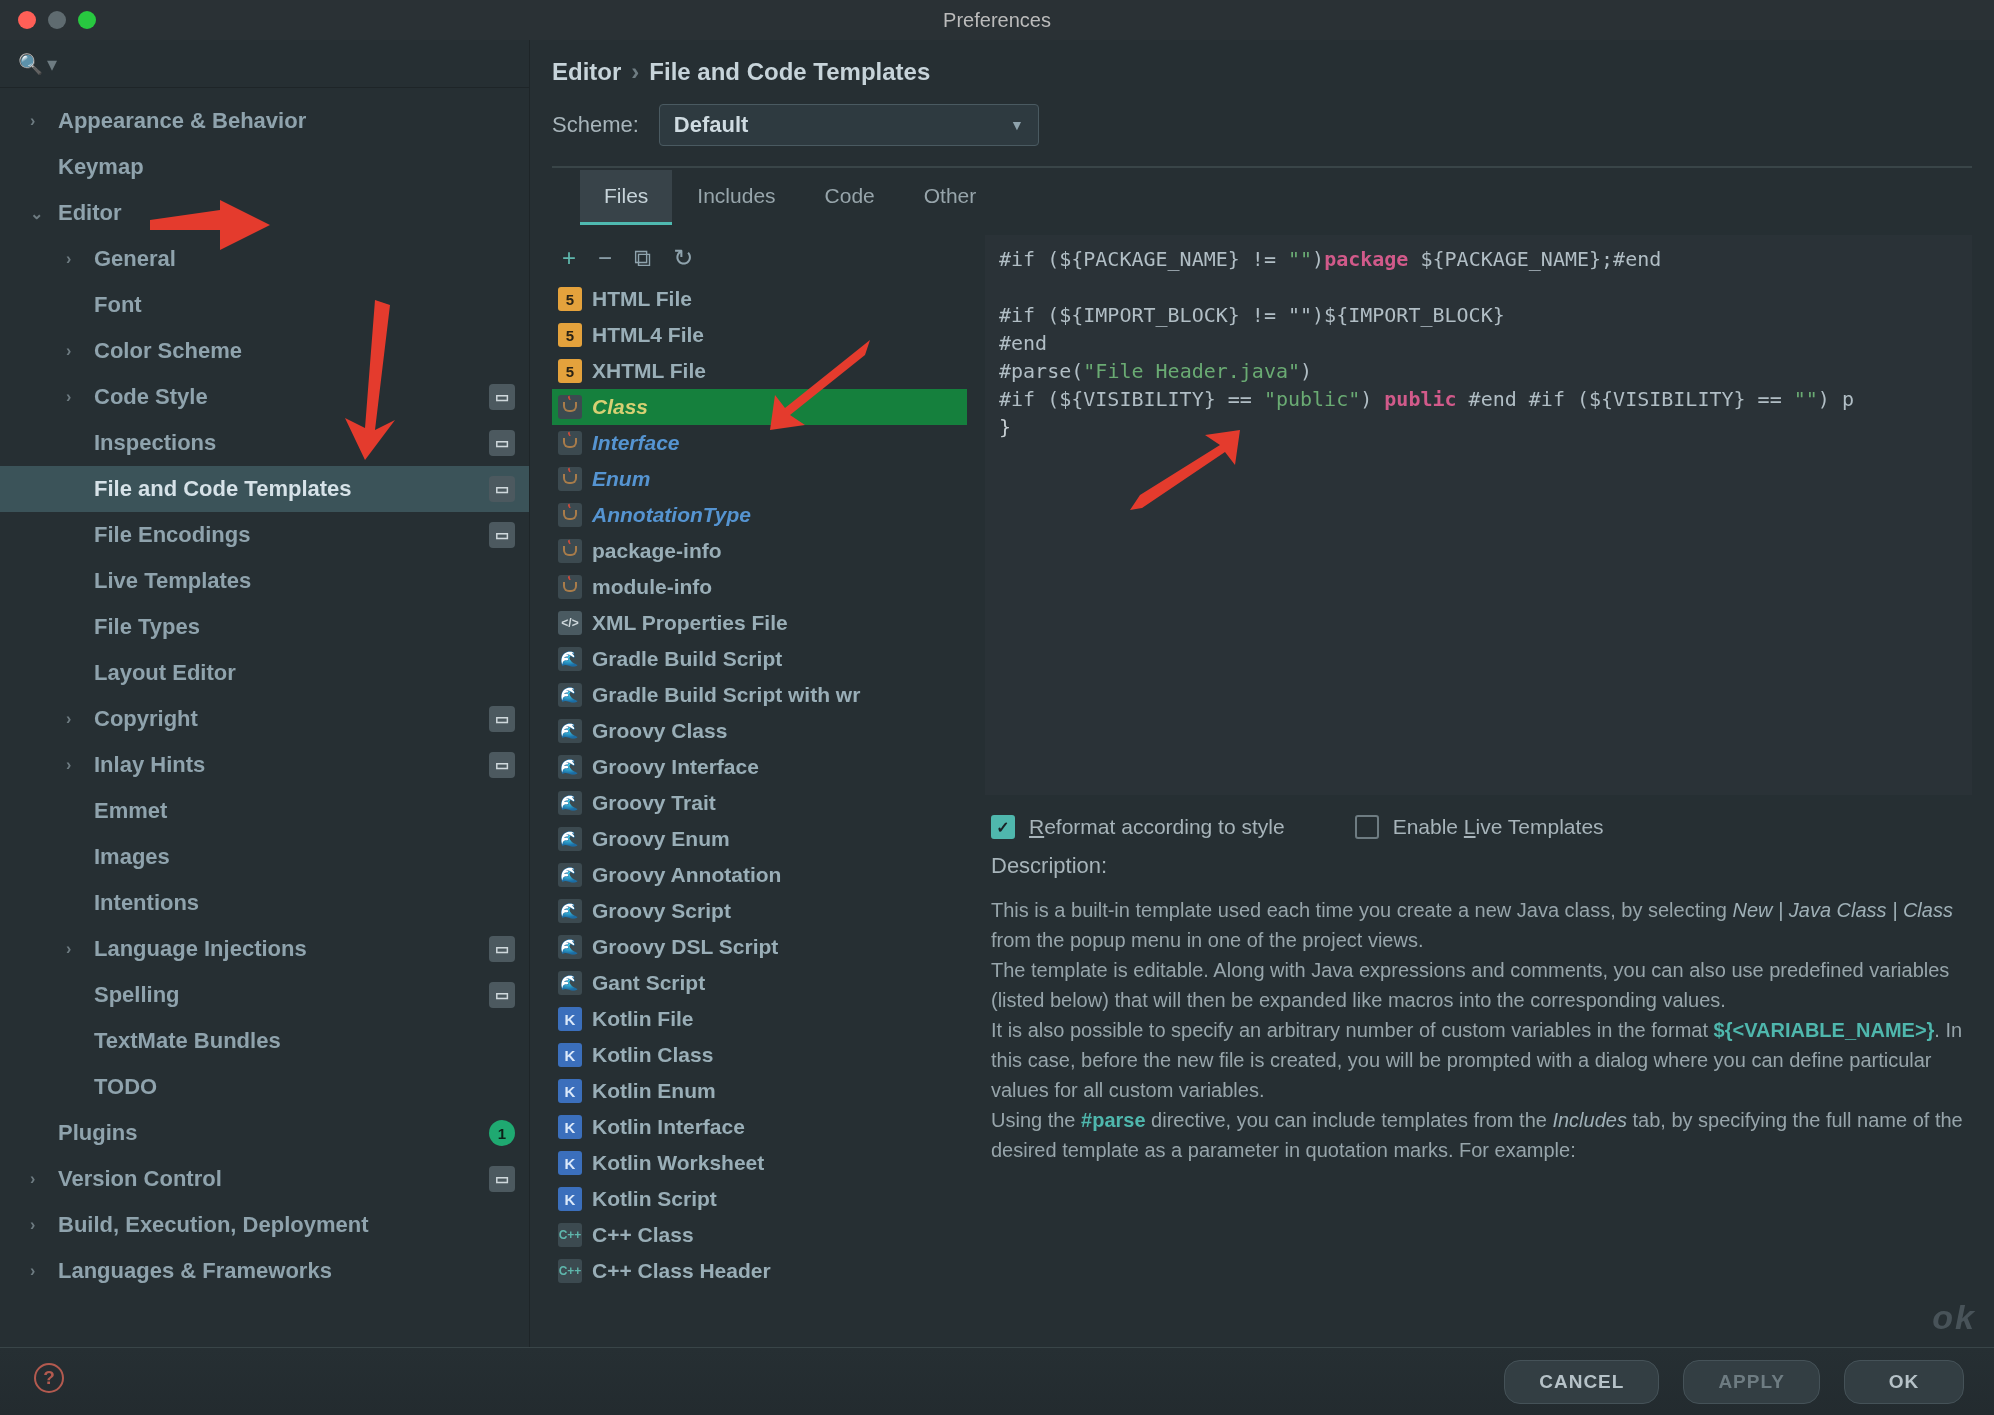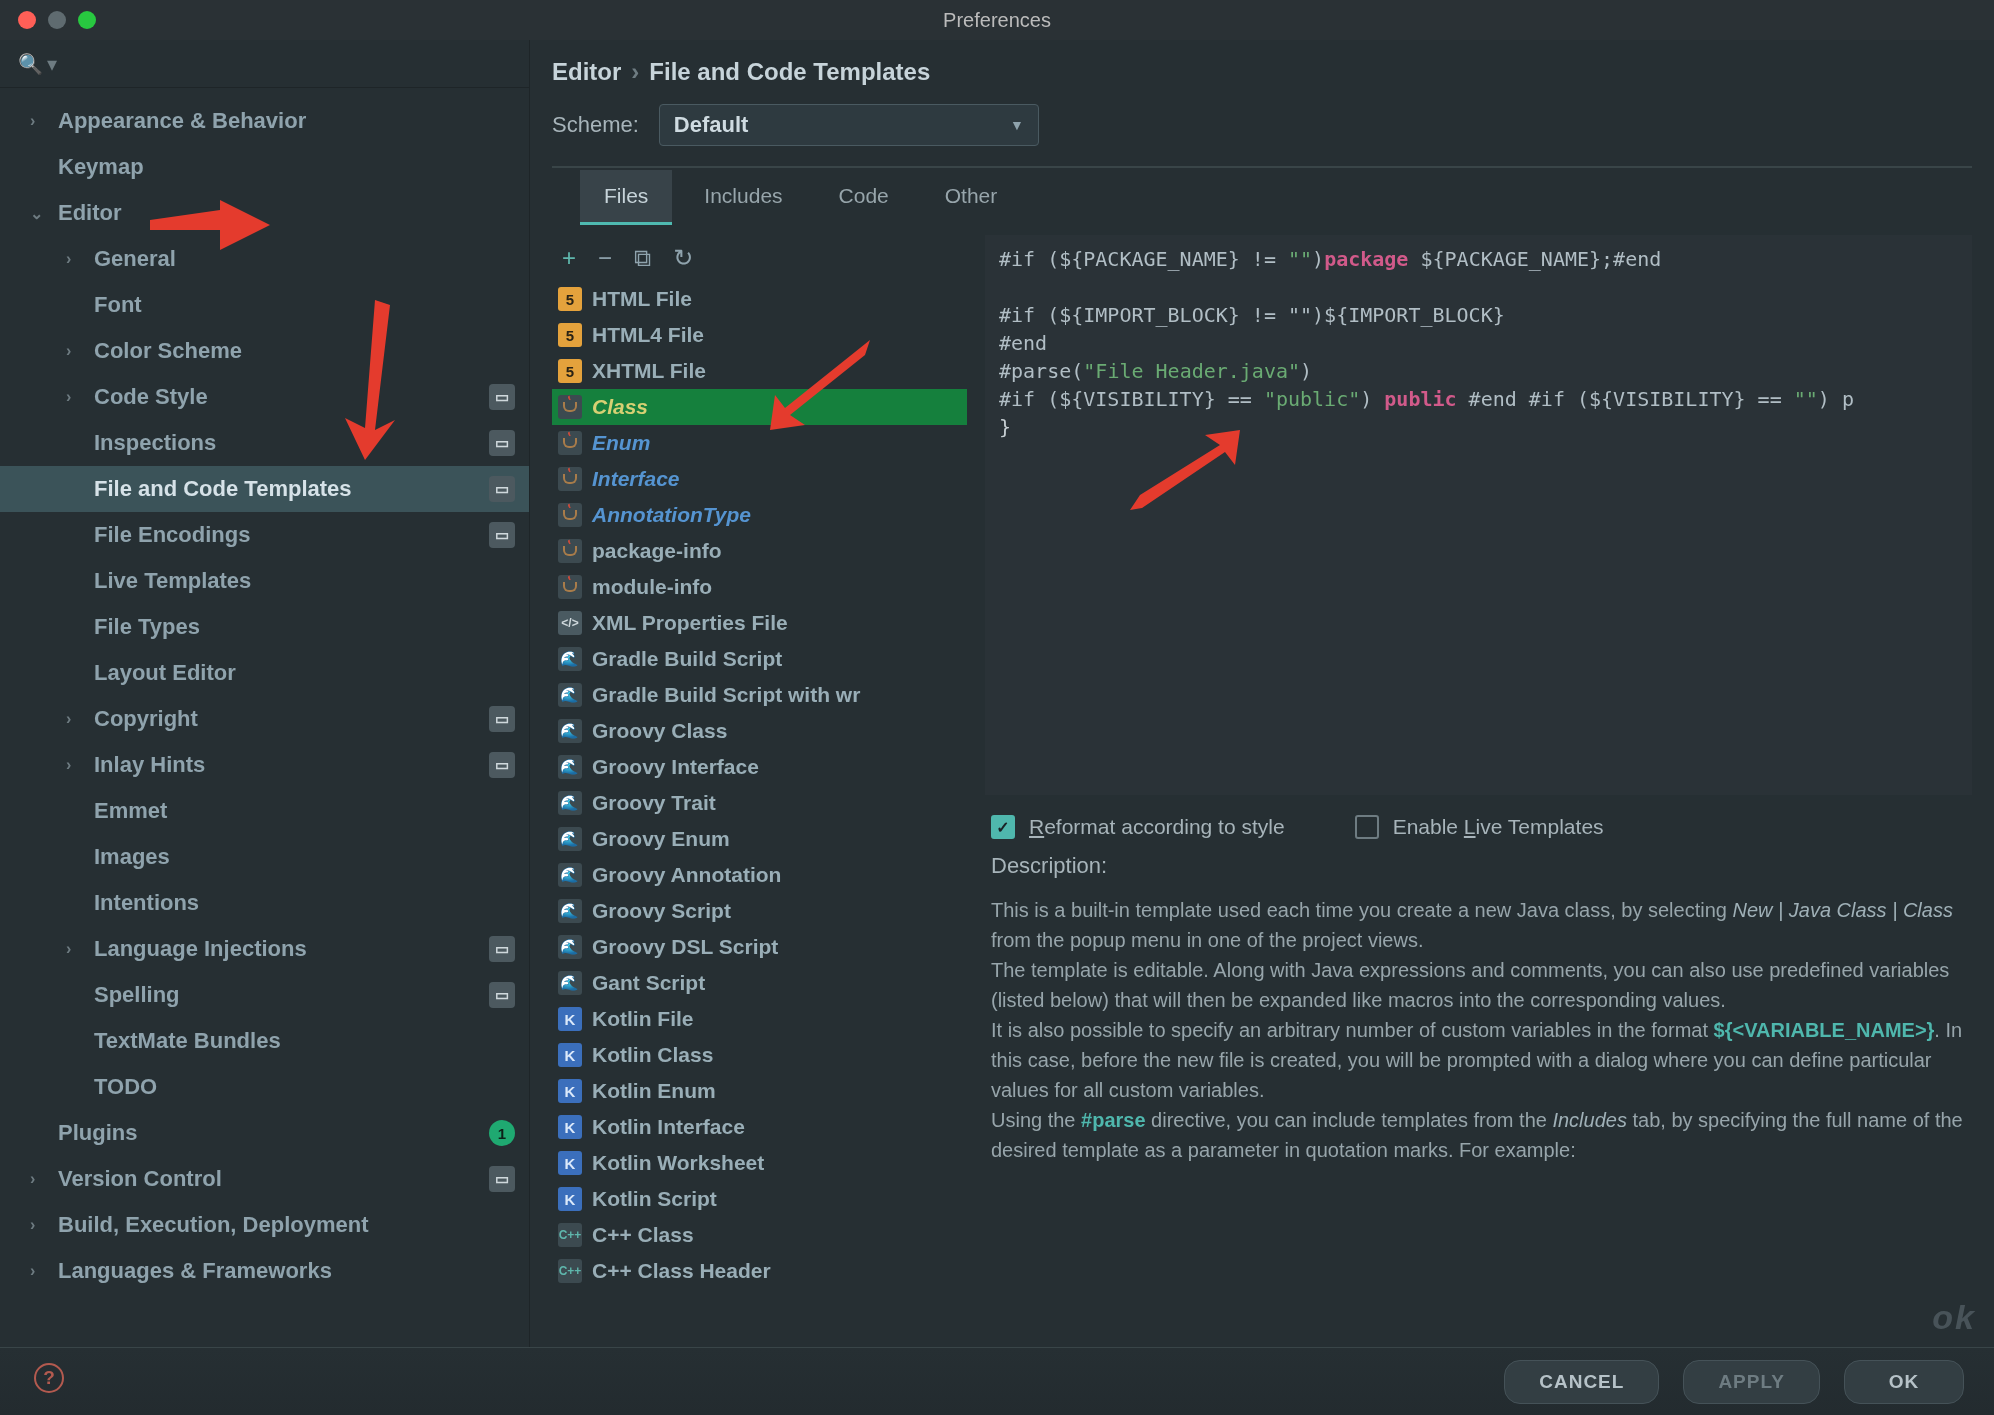--- a/index.html
+++ b/index.html
@@ -21,21 +21,21 @@
 .badge-icon { width: 26px; height: 26px; border-radius: 4px; background: #4c595f; display: inline-flex; align-items: center; justify-content: center; color: #cfd8dc; font-size: 15px; margin-left: auto; }
 .badge-num { width: 26px; height: 26px; border-radius: 13px; background: #1fa971; color: #0d2118; display: inline-flex; align-items: center; justify-content: center; font-size: 15px; font-weight: 700; margin-left: auto; }
 .main { flex: 1; display: flex; flex-direction: column; padding: 18px 22px 0 22px; min-width: 0; }
 .breadcrumb { font-size: 24px; font-weight: 700; color: #c7d4da; margin-bottom: 18px; }
 .breadcrumb .sep { color: #6e7c82; margin: 0 10px; }
 .scheme-row { display: flex; align-items: center; gap: 20px; margin-bottom: 14px; }
 .scheme-row label { font-size: 22px; color: #a7b4ba; }
 .select { flex: 0 0 380px; height: 42px; background: #2e3a40; border: 1px solid #4a5a61; border-radius: 4px; display: flex; align-items: center; padding: 0 14px; color: #cfdbe1; font-size: 22px; font-weight: 600; position: relative; }
 .select .caret { margin-left: auto; color: #8fa3ad; font-size: 14px; }
 .hr { height: 2px; background: #394548; margin: 6px 0 0 0; }
-.tabs { display: flex; gap: 8px; margin-top: 2px; padding-left: 28px; }
+.tabs { display: flex; gap: 1px; margin-top: 2px; padding-left: 28px; }
 .tab { padding: 14px 24px; font-size: 21px; color: #97a5ab; cursor: pointer; border-bottom: 3px solid transparent; }
 .tab.active { background: #384349; color: #c7d4da; border-bottom-color: #4fbab1; }
 .workbench { flex: 1; display: flex; gap: 18px; min-height: 0; margin-top: 10px; }
 .left-col { width: 415px; display: flex; flex-direction: column; min-height: 0; }
 .toolbar { height: 46px; display: flex; align-items: center; gap: 22px; padding: 0 10px; }
 .tool-btn { color: #8fa3ad; font-size: 24px; cursor: pointer; }
 .tool-btn.plus { color: #5fb7ad; }
 .filelist { flex: 1; overflow: auto; background: #262f33; }
 .fitem { display: flex; align-items: center; height: 36px; padding: 0 8px 0 6px; gap: 10px; font-size: 21px; font-weight: 700; color: #99aeb7; cursor: pointer; }
 .fitem.sel { background: #15803d; color: #e3ecef; }
@@ -249,27 +249,27 @@
               <div class="fitem sel">
                 <span class="ico java">
                   <span class="java-cup"></span>
                 </span>
                 <span class="it">Class</span>
               </div>
               <div class="fitem">
                 <span class="ico java">
                   <span class="java-cup"></span>
                 </span>
+                <span class="blue-it">Interface</span>
+              </div>
+              <div class="fitem">
+                <span class="ico java">
+                  <span class="java-cup"></span>
+                </span>
                 <span class="blue-it">Enum</span>
-              </div>
-              <div class="fitem">
-                <span class="ico java">
-                  <span class="java-cup"></span>
-                </span>
-                <span class="blue-it">Interface</span>
               </div>
               <div class="fitem">
                 <span class="ico java">
                   <span class="java-cup"></span>
                 </span>
                 <span class="blue-it">AnnotationType</span>
               </div>
               <div class="fitem">
                 <span class="ico java">
                   <span class="java-cup"></span>

